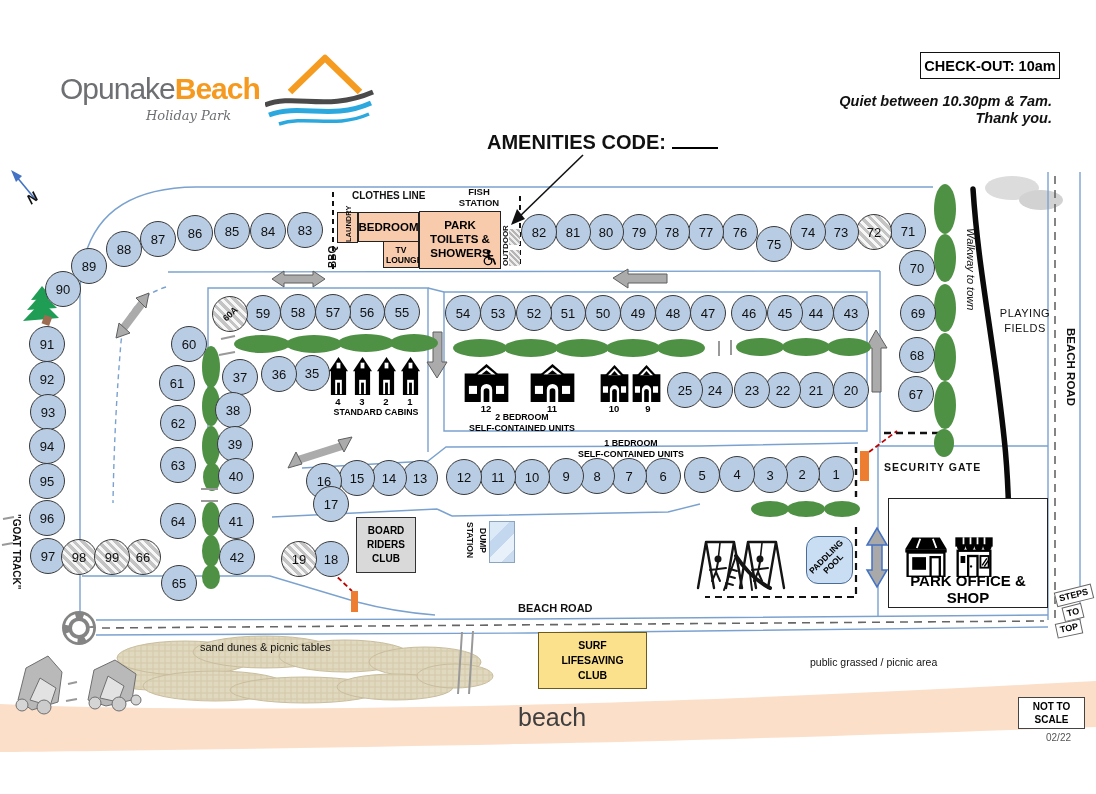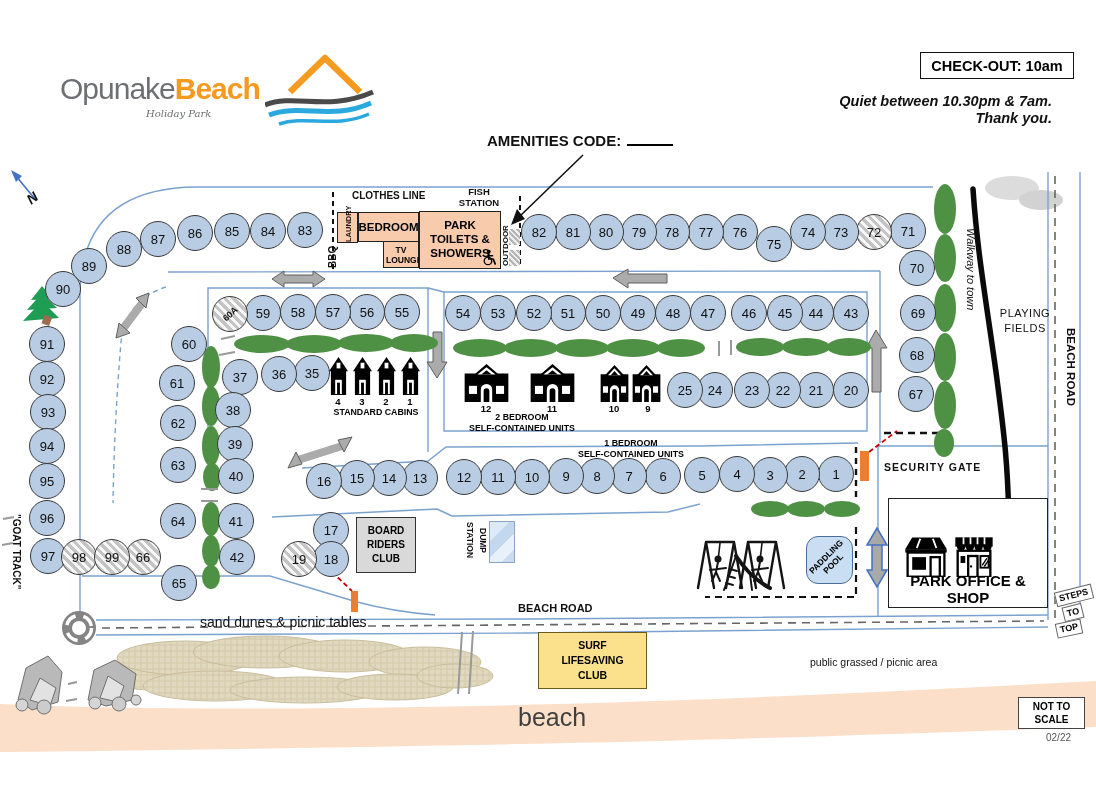--- a/index.html
+++ b/index.html
@@ -312,21 +312,21 @@
       </div>
       <div class="site" style="left: 371px; top: 460px;">
         <span>14</span>
       </div>
       <div class="site" style="left: 339px; top: 460px;">
         <span>15</span>
       </div>
       <div class="site" style="left: 306px; top: 463px;">
         <span>16</span>
       </div>
-      <div class="site" style="left: 313px; top: 512px; text-align: right;">
+      <div class="site" style="left: 313px; top: 486px; text-align: right;">
         <span>17</span>
       </div>
       <div class="site" style="left: 313px; top: 541px;">
         <span>18</span>
       </div>
       <div class="site site-hatched" style="left: 281px; top: 541px;">
         <span>19</span>
       </div>
       <div class="site" style="left: 833px; top: 372px;">
         <span>20</span>
@@ -547,31 +547,31 @@
     </div>
 
   <div class="box" style="left:60px;top:48px;width:280px;height:85px;">
     <svg width="115" height="82" style="position:absolute;left:205px;top:0;">
       <path d="M25,44 L60,10 L95,44" stroke="#f49b20" stroke-width="6.5" fill="none" stroke-linejoin="round"></path>
       <path d="M0,57 C30,45 62,64 108,44" stroke="#4a4a4a" stroke-width="5" fill="none"></path>
       <path d="M4,67 C36,55 66,73 106,55" stroke="#2ba8dd" stroke-width="5" fill="none"></path>
       <path d="M14,76 C42,67 70,81 104,66" stroke="#2ba8dd" stroke-width="3.5" fill="none"></path>
     </svg>
     <div style="position:absolute;left:0;top:24px;font-size:30px;color:#6d6f72;letter-spacing:-1px;"><span>Opunake</span><span style="color:#f5991f;font-weight:bold;">Beach</span></div>
-    <div style="position:absolute;left:86px;top:60px;font-family:'DejaVu Serif',serif;font-style:italic;font-size:10px;color:#6d6f72;">Holiday Park</div>
-  </div>
-
-  <div class="box center" style="left:920px;top:52px;width:154px;height:27px;border:1.6px solid #111;background:#fff;">
+    <div style="position:absolute;left:86px;top:60px;font-family:'DejaVu Serif',serif;font-style:italic;font-size:13px;color:#6d6f72;">Holiday Park</div>
+  </div>
+
+  <div class="box center" style="left:920px;top:52px;width:140px;height:27px;border:1.6px solid #111;background:#fff;">
     <span style="font-weight:bold;font-size:14.5px;">CHECK-OUT: 10am</span>
   </div>
   <div class="lbl" style="left:790px;top:93px;width:262px;text-align:right;font-style:italic;font-weight:bold;font-size:14.5px;line-height:17px;">
     <div>Quiet between 10.30pm &amp; 7am.</div>
     <div>Thank you.</div>
   </div>
-  <div class="lbl" style="left:487px;top:131px;font-weight:bold;font-size:15px;">
+  <div class="lbl" style="left:487px;top:131px;font-weight:bold;font-size:20px;">
     <span>AMENITIES CODE:</span><span style="display:inline-block;width:46px;border-bottom:2.2px solid #000;height:13px;margin-left:6px;"></span>
   </div>
 
   <div class="lbl" style="left:352px;top:190px;font-weight:bold;font-size:10px;">CLOTHES LINE</div>
   <div class="lbl rotm90" style="left:327px;top:268px;font-weight:bold;font-size:10px;">BBQ</div>
   <div class="box orange" style="left:337px;top:212px;width:21px;height:31px;">
     <div class="lbl rotm90" style="left:6px;top:29px;font-weight:bold;font-size:7.5px;">LAUNDRY</div>
   </div>
   <div class="box orange center" style="left:358px;top:212px;width:61px;height:30px;">
     <span style="font-weight:bold;font-size:11.5px;">BEDROOM</span>
@@ -667,21 +667,21 @@
     <span>SURF</span>
     <span>LIFESAVING</span>
     <span>CLUB</span>
   </div>
 
   <div class="lbl" style="left:518px;top:602px;font-weight:bold;font-size:11px;">BEACH ROAD</div>
   <div class="lbl rot90" style="left:1077px;top:328px;font-weight:bold;font-size:11.5px;">BEACH ROAD</div>
   <div class="lbl rot90" style="left:977px;top:228px;font-style:italic;font-size:11px;">Walkway to town</div>
   <div class="lbl" style="left:997px;top:306px;width:56px;white-space:normal;text-align:center;font-size:11px;line-height:15px;letter-spacing:0.5px;">PLAYING FIELDS</div>
   <div class="lbl rot90" style="left:22px;top:514px;font-weight:bold;font-size:10px;">"GOAT TRACK"</div>
-  <div class="lbl" style="left:200px;top:614px;font-size:14px;">sand dunes &amp; picnic tables</div>
+  <div class="lbl" style="left:200px;top:641px;font-size:11px;">sand dunes &amp; picnic tables</div>
   <div class="lbl" style="left:810px;top:656px;font-size:10.5px;">public grassed / picnic area</div>
   <div class="lbl" style="left:518px;top:703px;font-size:25px;color:#3f3f3f;">beach</div>
   <div class="lbl" style="left:27px;top:190px;font-style:italic;font-weight:bold;font-size:14px;transform:rotate(-38deg);">N</div>
   <div class="step" style="left:1055px;top:588px;transform:rotate(-14deg);">STEPS</div>
   <div class="step" style="left:1063px;top:605px;transform:rotate(-14deg);">TO</div>
   <div class="step" style="left:1056px;top:621px;transform:rotate(-12deg);">TOP</div>
   <div class="box center" style="left:1018px;top:697px;width:67px;height:32px;border:1.6px solid #444;background:#fff;font-weight:bold;font-size:10px;line-height:13px;">
     <span>NOT TO</span>
     <span>SCALE</span>
   </div>

